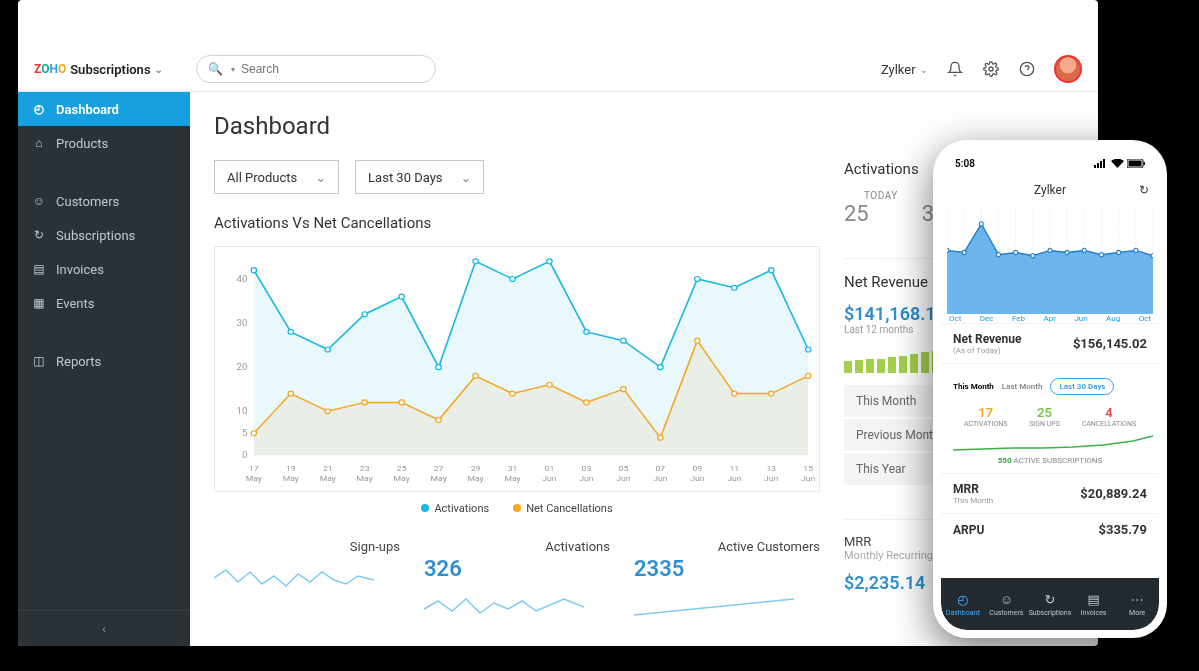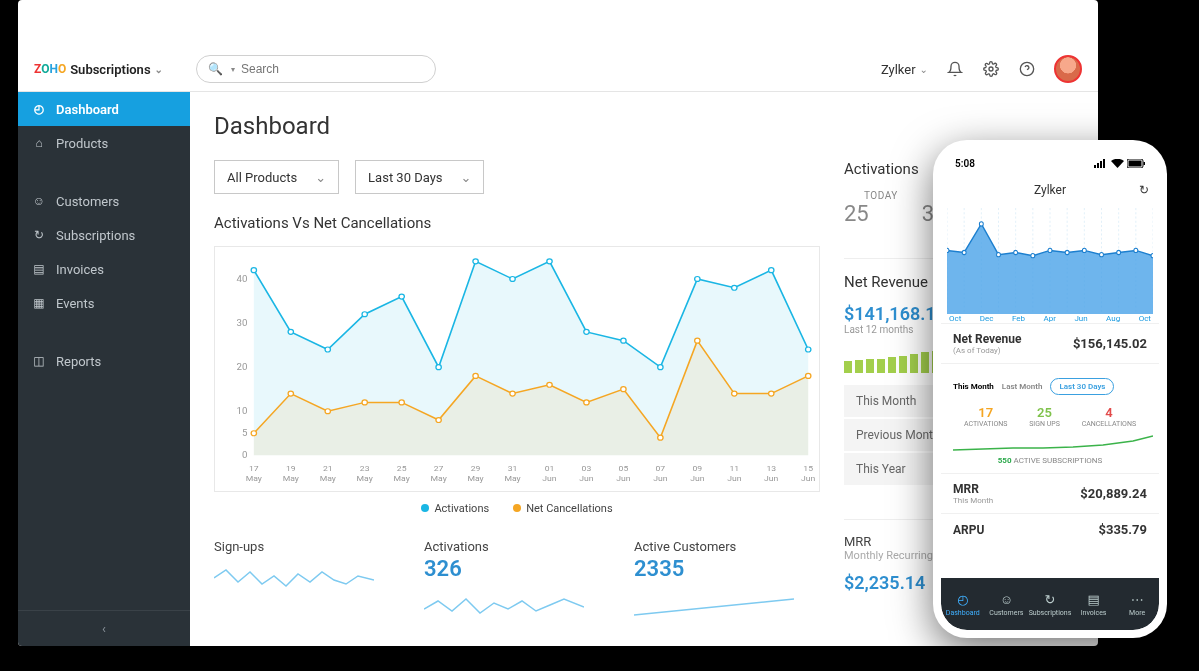--- a/index.html
+++ b/index.html
@@ -30,21 +30,21 @@
 .right-col{width:230px;}
 .filters{display:flex; gap:16px; margin-bottom:20px;}
 .dropdown{border:1px solid #c8c8c8; height:34px; padding:0 12px; display:flex; align-items:center; gap:18px; font-size:13px; color:#333; background:#fff; cursor:pointer;}
 .section-head{font-size:15px; color:#333; margin-bottom:14px;}
 .chart-box{border:1px solid #e8e8e8; height:246px; position:relative; margin-bottom:10px;}
 .legend{display:flex; gap:24px; justify-content:center; font-size:11px; color:#444; margin-bottom:24px;}
 .legend .dot{display:inline-block;width:8px;height:8px;border-radius:50%;margin-right:5px;}
 .dot-a{background:#1ab6e4;} .dot-c{background:#f5a623;}
 .metrics-row{display:flex; gap:24px;}
 .metric{flex:1;}
-.metric .lbl{font-size:13px; color:#444;}
+.metric .lbl{font-size:13px; color:#444;text-align:right;}
 .metric .val{font-size:22px; color:#2e8fd0; font-weight:600; margin-top:2px;}
 .spark{height:32px; margin-top:8px;}
 .side-block{padding-bottom:16px; margin-bottom:16px;}
 .side-title{font-size:15px; color:#333; margin-bottom:12px;}
 .activations-row{display:flex; gap:24px;}
 .act-cell .tiny{font-size:10px; color:#888; letter-spacing:.5px;margin-left:20px;}
 .act-cell .num{font-size:22px; color:#888; font-weight:400;}
 .rev-val{color:#2e8fd0; font-size:18px; font-weight:600;}
 .rev-note{font-size:10px; color:#999;}
 .bars{display:flex; gap:3px; align-items:flex-end; height:28px; margin-top:10px;}

